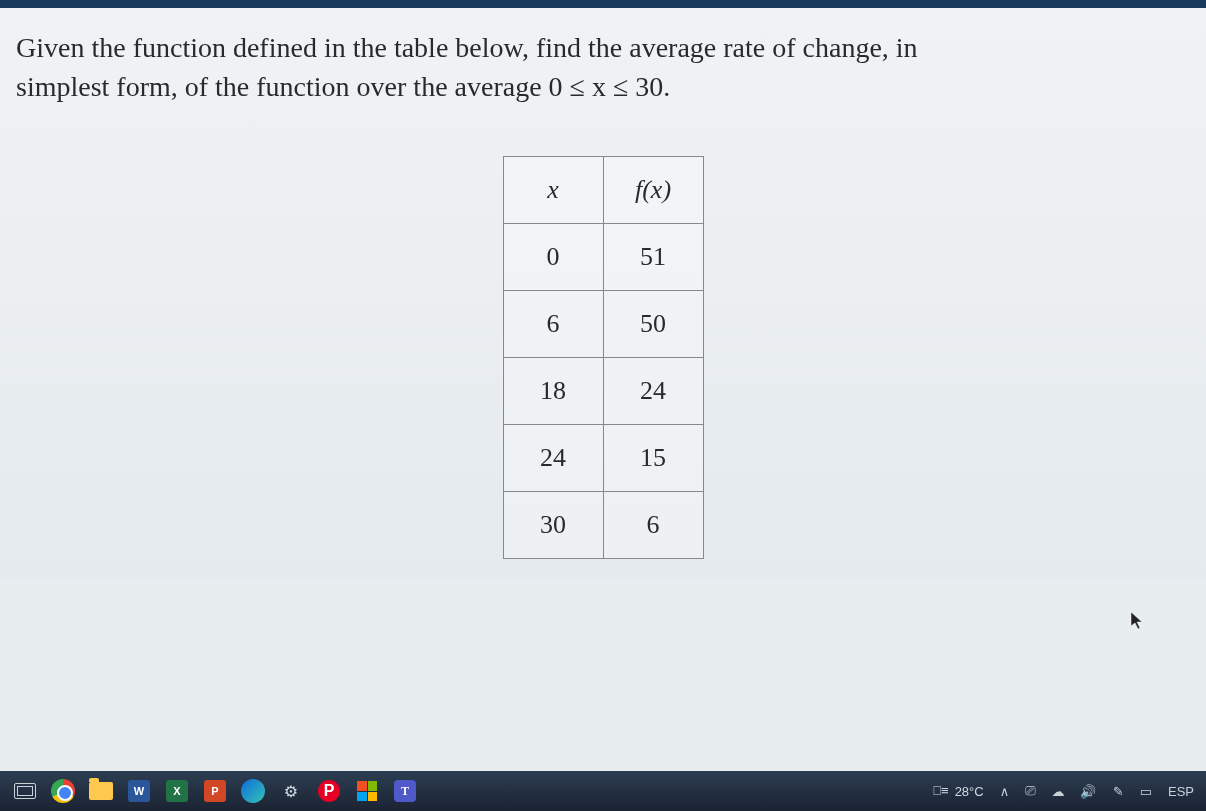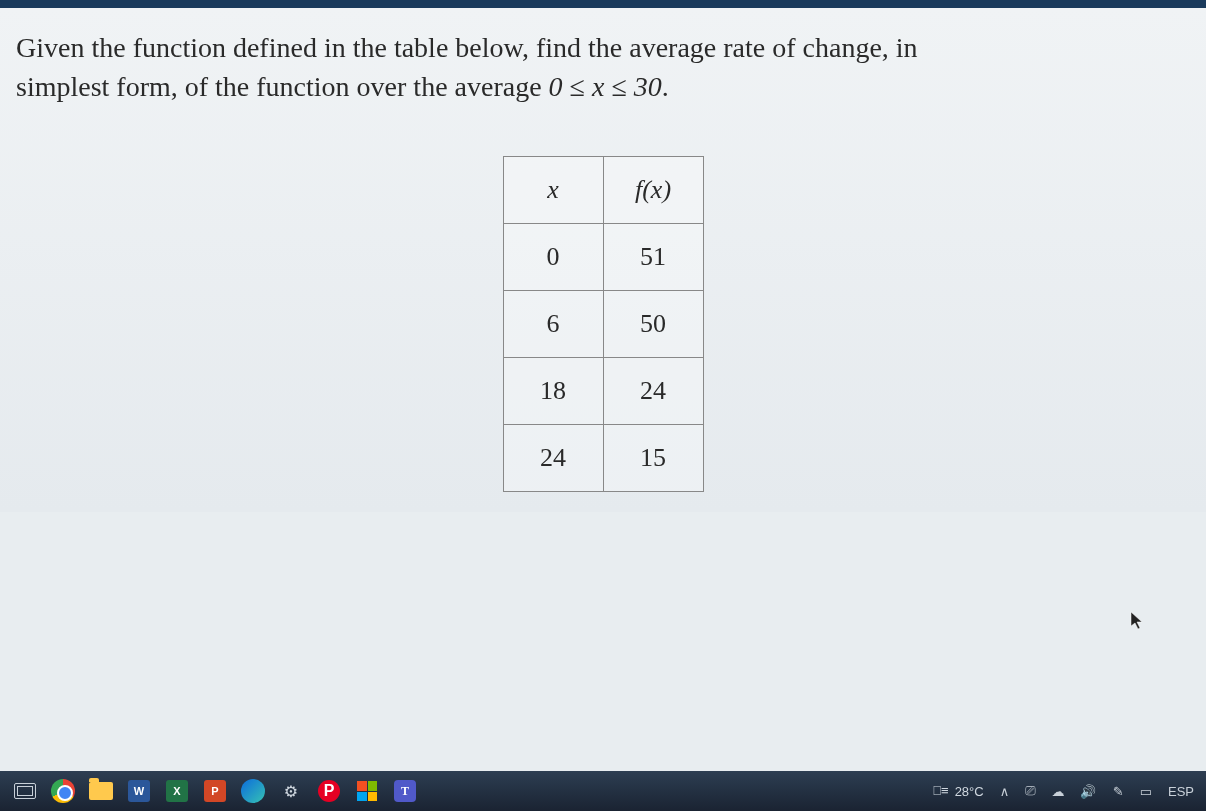--- a/index.html
+++ b/index.html
@@ -23,21 +23,20 @@
       padding: 20px 16px;
       background: linear-gradient(to bottom, #f0f3f5, #e5eaee);
     }
     .question-text {
       font-size: 28px;
       color: #2a2a2a;
       line-height: 1.4;
       font-weight: 400;
     }
     .math-var {
-      font-style: italic;
       font-family: 'Times New Roman', serif;
     }
     .table-container {
       display: flex;
       justify-content: center;
       margin-top: 50px;
     }
     .function-table {
       border-collapse: collapse;
       background: rgba(255,255,255,0.3);
@@ -241,20 +240,24 @@
         <td>50</td>
       </tr>
       <tr>
         <td>18</td>
         <td>24</td>
       </tr>
       <tr>
         <td>24</td>
         <td>15</td>
       </tr>
+      <tr>
+        <td>30</td>
+        <td>6</td>
+      </tr>
     </tbody>
       </table>
   </div>
 </div>
 
 <div class="cursor">
   <svg width="16" height="20" viewBox="0 0 16 20">
     <path d="M1 1 L1 15 L5 12 L8 18 L10 17 L7 11 L12 11 Z" fill="#222" stroke="#fff" stroke-width="0.5"></path>
   </svg>
 </div>

